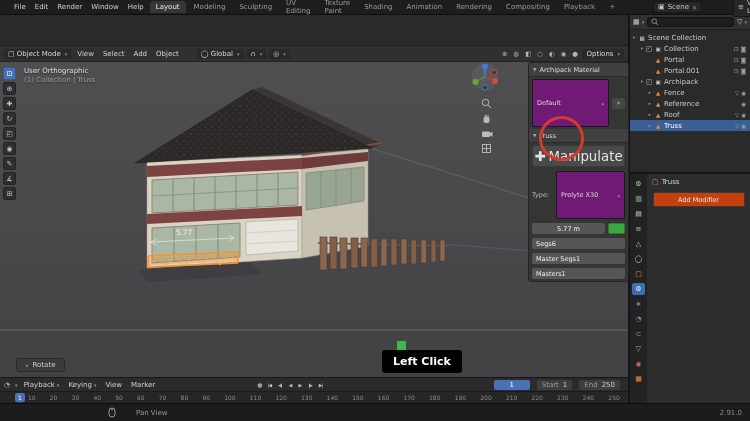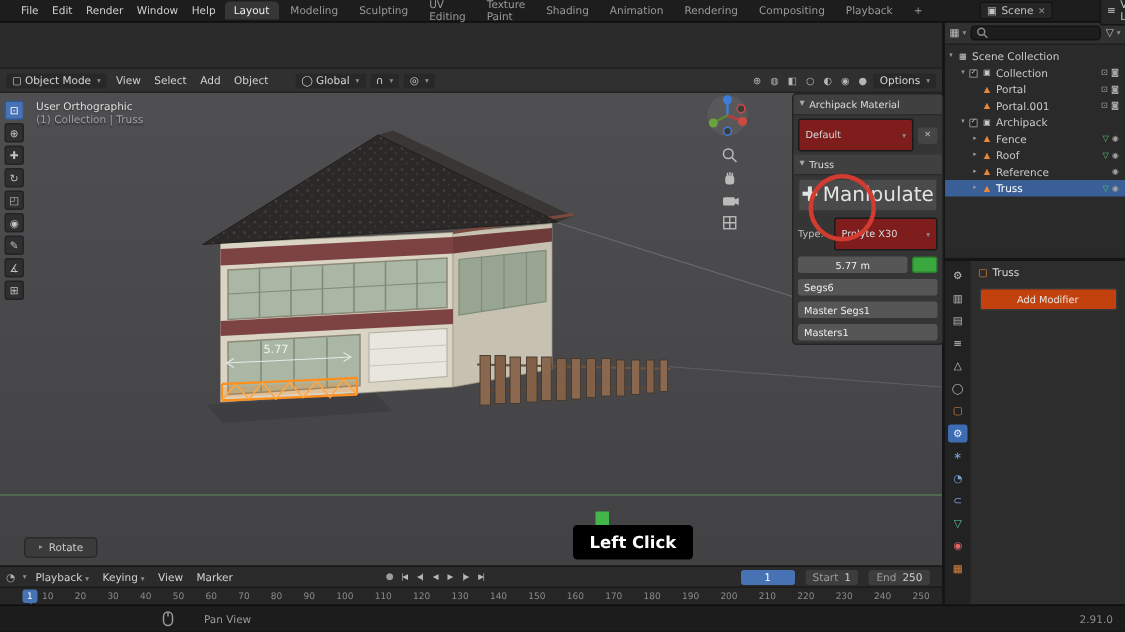--- a/index.html
+++ b/index.html
@@ -41,21 +41,21 @@
 #gizmo{position:absolute;left:470px;top:0}
 #navicons{position:absolute;left:481px;top:36px;display:flex;flex-direction:column;gap:4px;opacity:.9}
 #redo{position:absolute;left:16px;top:296px;background:rgba(59,59,59,.92);border:1px solid #2a2a2a;border-radius:3px;padding:2px 9px;color:#cdcdcd;display:flex;gap:4px;align-items:center}
 #redo .tri{font-size:5px;color:#9a9a9a}
 
 
 #npanel{position:absolute;left:528px;top:62px;width:101px;background:#353535;border:1px solid #242424;border-radius:3px;font-size:6.5px;z-index:5;overflow:hidden}
 .psec{display:flex;align-items:center;gap:3px;background:#404040;padding:2.5px 4px;color:#dcdcdc;border-bottom:1px solid #2b2b2b}
 .psec .tri{font-size:4.5px;color:#aaa}
 .prow{display:flex;align-items:center;gap:3px;padding:2px 3px}
-.select{flex:1;display:flex;justify-content:space-between;align-items:flex-end;background:#7f1d1d;border:1px solid #1a1a1a;border-radius:2px;padding:6px 4px;color:#d8d8d8}
+.select{flex:1;display:flex;justify-content:space-between;align-items:flex-end;background:#701a75;border:1px solid #1a1a1a;border-radius:2px;padding:19px 4px;color:#d8d8d8}
 .sqbtn{width:13px;height:11px;display:flex;align-items:center;justify-content:center;background:#454545;border-radius:2px;color:#bbb;font-size:5.5px;border:none}
 .wbtn{flex:1;display:flex;align-items:center;justify-content:center;gap:3px;background:#4a4a4a;border:1px solid #3a3a3a;border-radius:2px;padding:2.5px 0;color:#e3e3e3}
 .plabel{width:21px;color:#bdbdbd}
 .numf{flex:1;display:flex;justify-content:center;background:#565656;border-radius:2px;padding:1.5px 4px;color:#f0f0f0}
 .numf.lr{justify-content:flex-start}
 .greenbtn{width:17px;height:11px;background:#3aa83e;border:1px solid #2c8030;border-radius:2px}
 #ntabs{position:absolute;left:612px;top:62px;width:16px;display:flex;flex-direction:column;z-index:4}
 .ntab{writing-mode:vertical-rl;transform:rotate(180deg);padding:5px 0;display:flex;align-items:center;justify-content:center;background:#232323;color:#8f8f8f;font-size:5.5px;width:16px;border-top:1px solid #1a1a1a}
 .ntab.on{background:#353535;color:#e0e0e0}
 
@@ -532,33 +532,33 @@
             <span class="ospace"></span>
             <span class="oarch on">▽</span>
 
             <span class="oic on">◉</span>
           </div>
           <div class="orow">
             <span class="oind" style="width: 16px;"></span>
             <span class="oexp">▸</span>
 
             <span class="oglyph" style="color: rgb(232, 136, 58);">▲</span>
-            <span>Roof</span>
-            <span class="ospace"></span>
-            <span class="oarch on">▽</span>
+            <span>Reference</span>
+            <span class="ospace"></span>
 
             <span class="oic on">◉</span>
           </div>
           <div class="orow">
             <span class="oind" style="width: 16px;"></span>
             <span class="oexp">▸</span>
 
             <span class="oglyph" style="color: rgb(232, 136, 58);">▲</span>
-            <span>Reference</span>
-            <span class="ospace"></span>
+            <span>Roof</span>
+            <span class="ospace"></span>
+            <span class="oarch on">▽</span>
 
             <span class="oic on">◉</span>
           </div>
           <div class="orow sel">
             <span class="oind" style="width: 16px;"></span>
             <span class="oexp">▸</span>
 
             <span class="oglyph" style="color: rgb(232, 136, 58);">▲</span>
             <span>Truss</span>
             <span class="ospace"></span>

